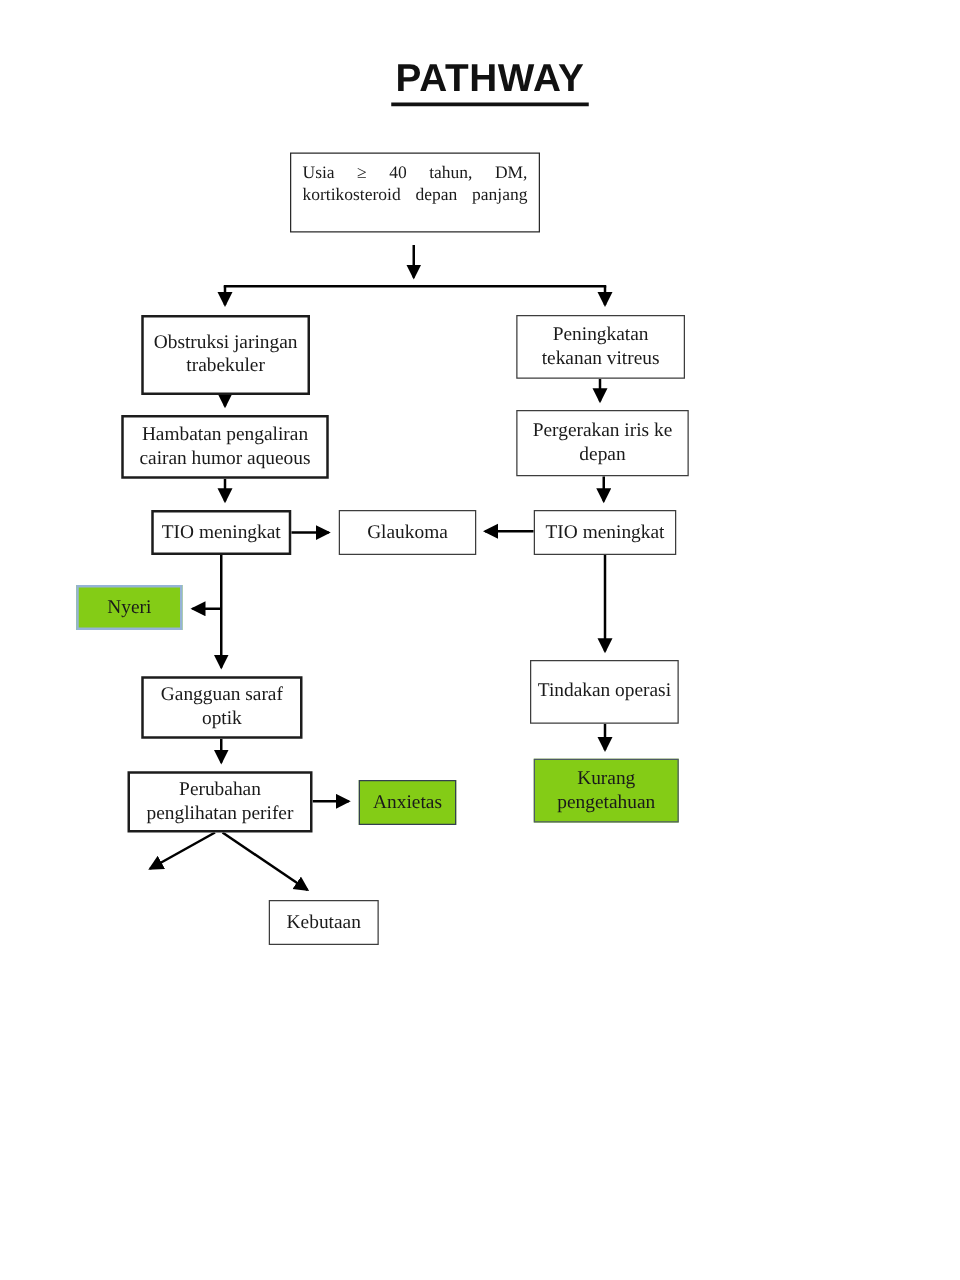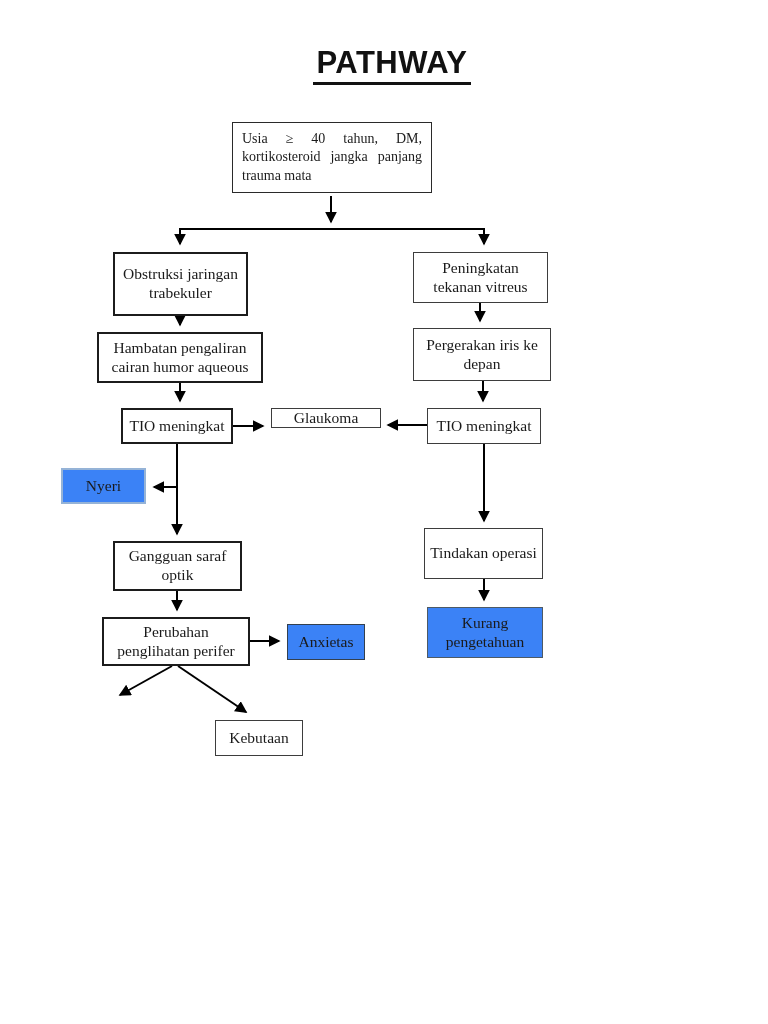--- a/index.html
+++ b/index.html
@@ -37,21 +37,21 @@
     display: flex;
     flex-direction: column;
     align-items: center;
     justify-content: center;
     text-align: center;
     font-size: 15.5px;
     line-height: 1.22;
     padding: 2px 4px;
   }
   .node.thin { border-width: 1.5px; border-color: #3d3d3d; }
-  .node.blue { background: #3b82f6; }
+  .node.blue { background: #84cc16; }
   .node.blue-border { border: 2px solid #95b3d7; }
   .node.dark-blue-border { border: 1.5px solid #33404f; }
   .node.gray-border { border: 1.5px solid #4d5a66; }
   .riskbox {
     position: absolute;
     box-sizing: border-box;
     background: #ffffff;
     border: 1.5px solid #2a2a2a;
     font-size: 14px;
     line-height: 1.32;
@@ -96,31 +96,30 @@
     <line x1="177" y1="444" x2="177" y2="534" marker-end="url(#ah)"></line>
     <line x1="177" y1="487" x2="154" y2="487" marker-end="url(#ah)"></line>
     <line x1="177" y1="591" x2="177" y2="610" marker-end="url(#ah)"></line>
     <line x1="250" y1="641" x2="279" y2="641" marker-end="url(#ah)"></line>
     <line x1="172" y1="666" x2="120" y2="695" marker-end="url(#ah)"></line>
     <line x1="178" y1="666" x2="246" y2="712" marker-end="url(#ah)"></line>
   </svg>
 
   <div class="riskbox" style="left:232px; top:122px; width:200px; min-height:64px;">
     <div class="jline">Usia ≥ 40 tahun, DM,</div>
-    <div class="jline">kortikosteroid jangka panjang</div>
-    <div class="lline">trauma mata</div>
+    <div class="jline">kortikosteroid depan panjang</div>
   </div>
 
   <div class="node" style="left:113px; top:252px; width:135px; height:64px;">Obstruksi jaringan trabekuler</div>
 
   <div class="node" style="left:97px; top:332px; width:166px; height:51px;">Hambatan pengaliran cairan humor aqueous</div>
 
   <div class="node" style="left:121px; top:408px; width:112px; height:36px;">TIO meningkat</div>
 
-  <div class="node thin" style="left:271px; top:408px; width:110px; height:20px;">Glaukoma</div>
+  <div class="node thin" style="left:271px; top:408px; width:110px; height:36px;">Glaukoma</div>
 
   <div class="node thin" style="left:413px; top:252px; width:135px; height:51px;">Peningkatan tekanan vitreus</div>
 
   <div class="node thin" style="left:413px; top:328px; width:138px; height:53px;">Pergerakan iris ke depan</div>
 
   <div class="node thin" style="left:427px; top:408px; width:114px; height:36px;">TIO meningkat</div>
 
   <div class="node blue blue-border" style="left:61px; top:468px; width:85px; height:36px;">Nyeri</div>
 
   <div class="node" style="left:113px; top:541px; width:129px; height:50px;">Gangguan saraf optik</div>

